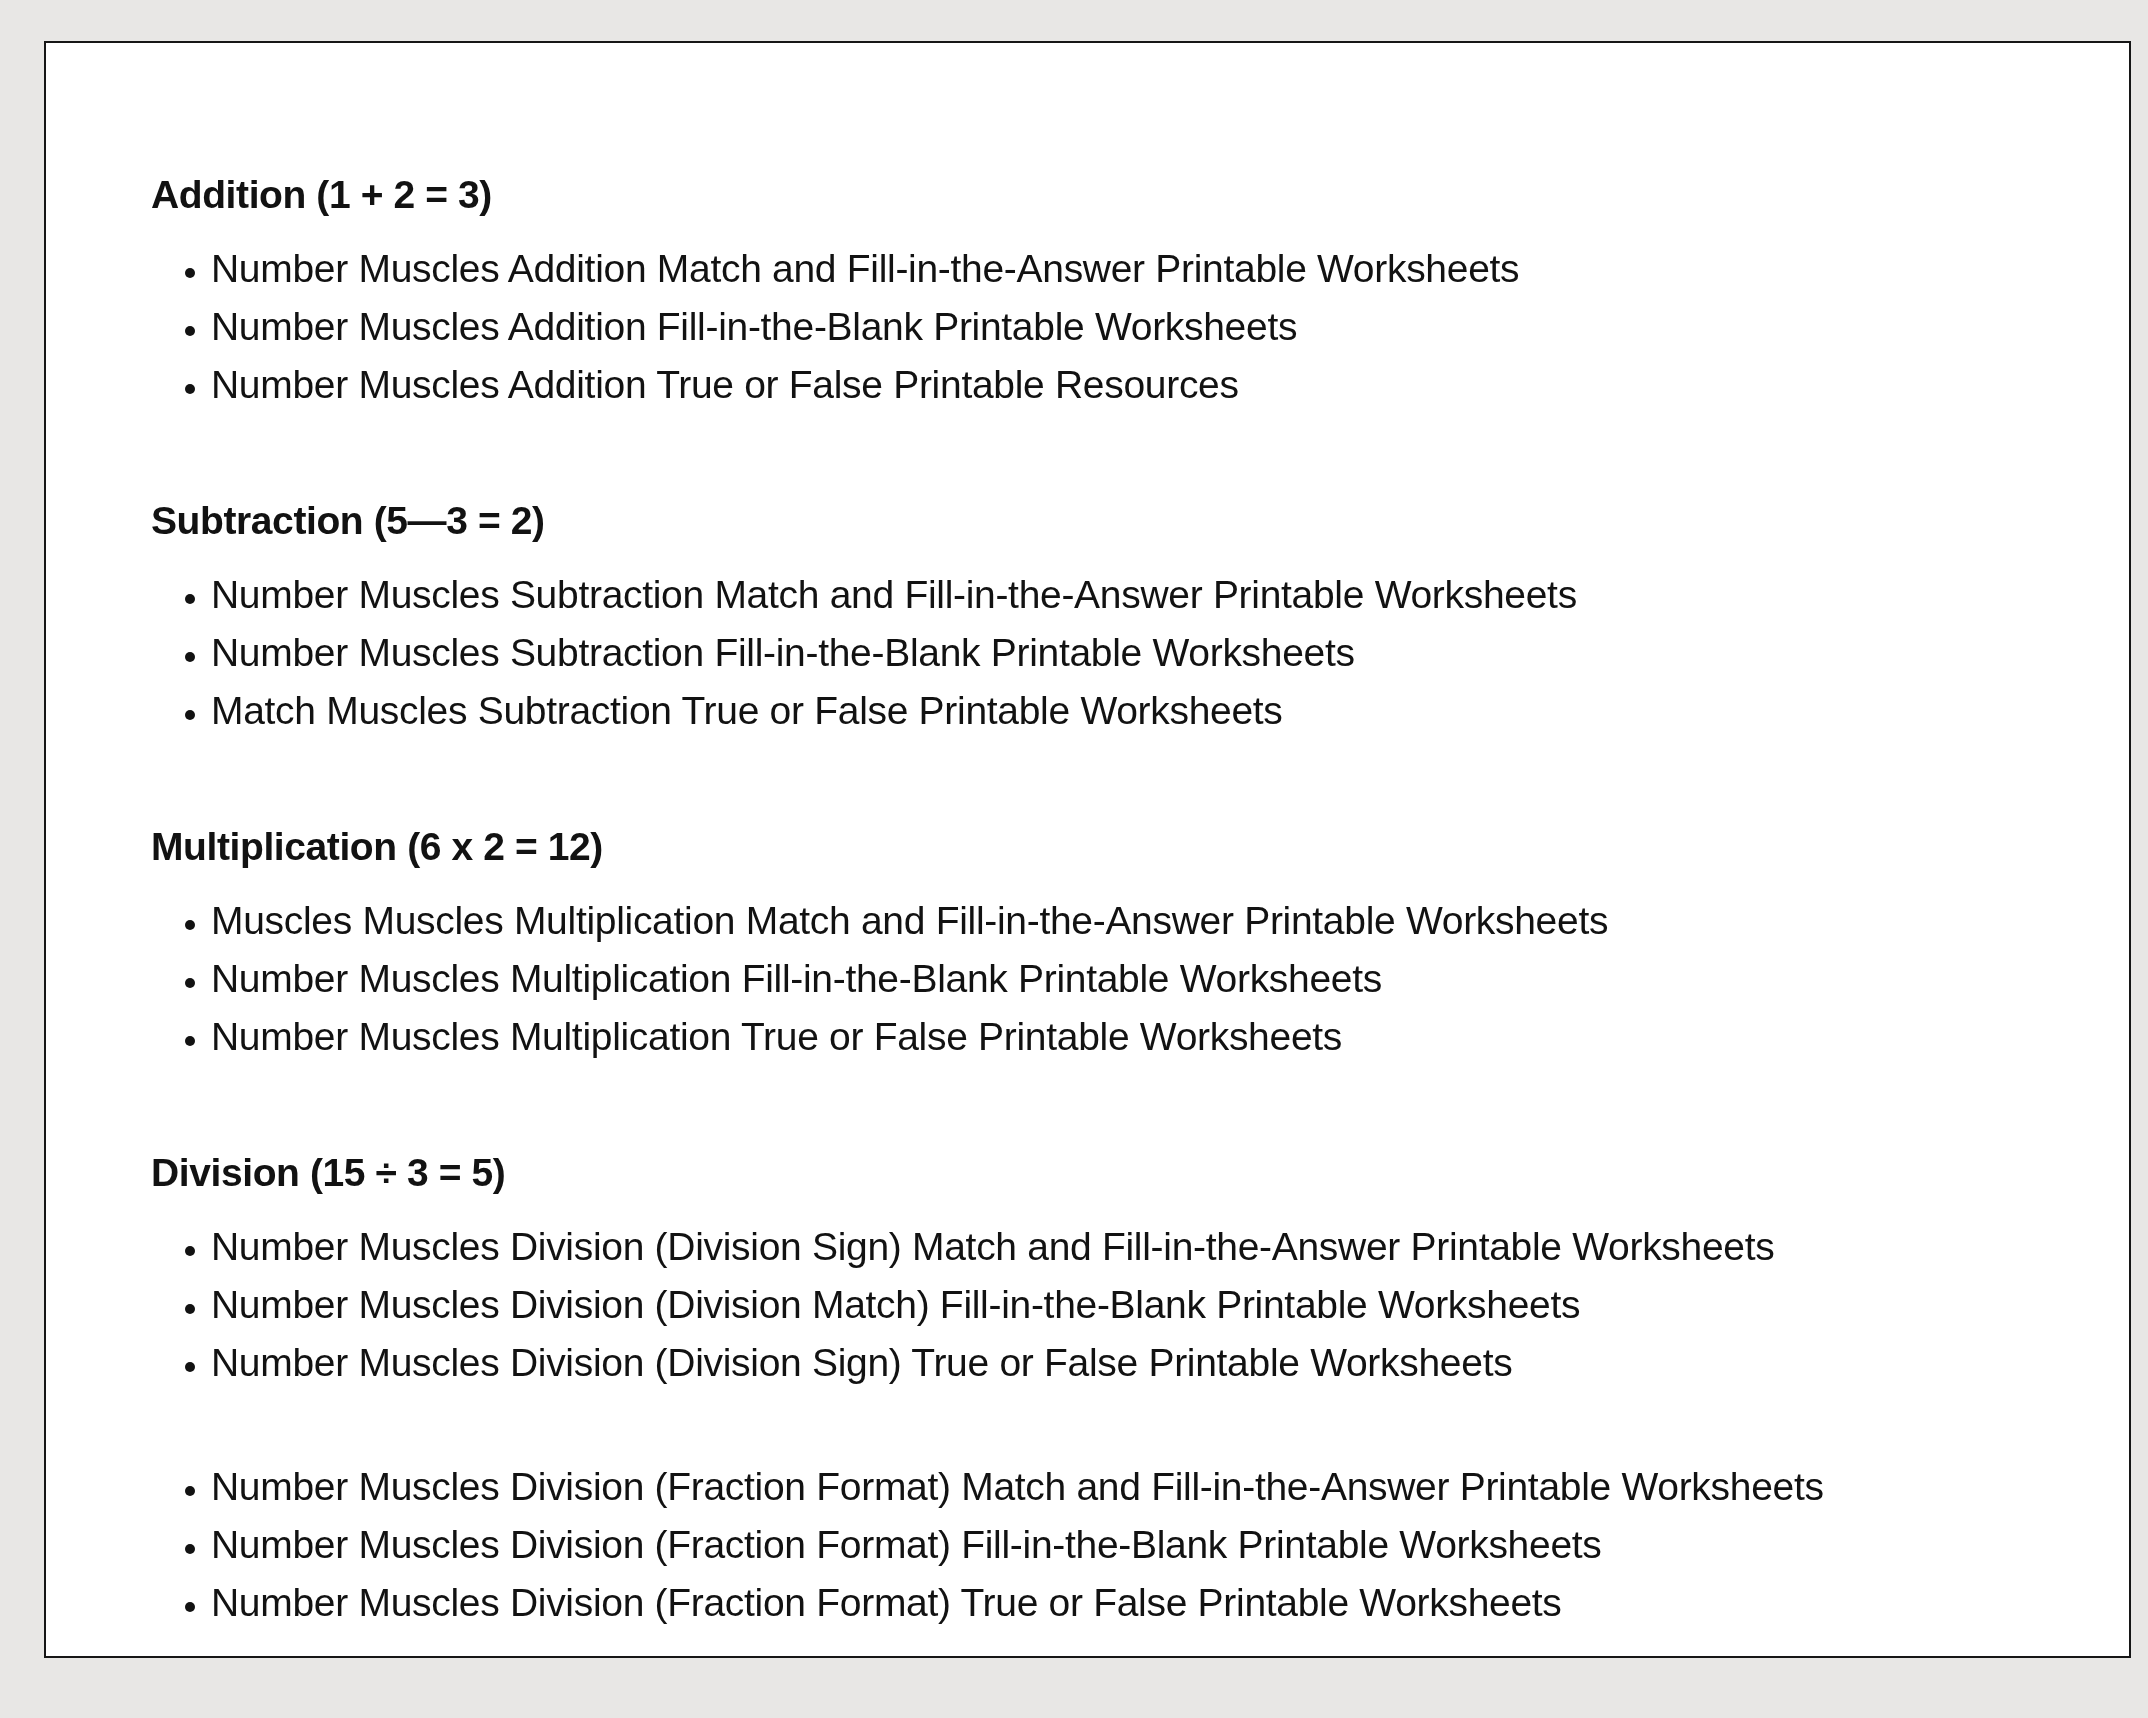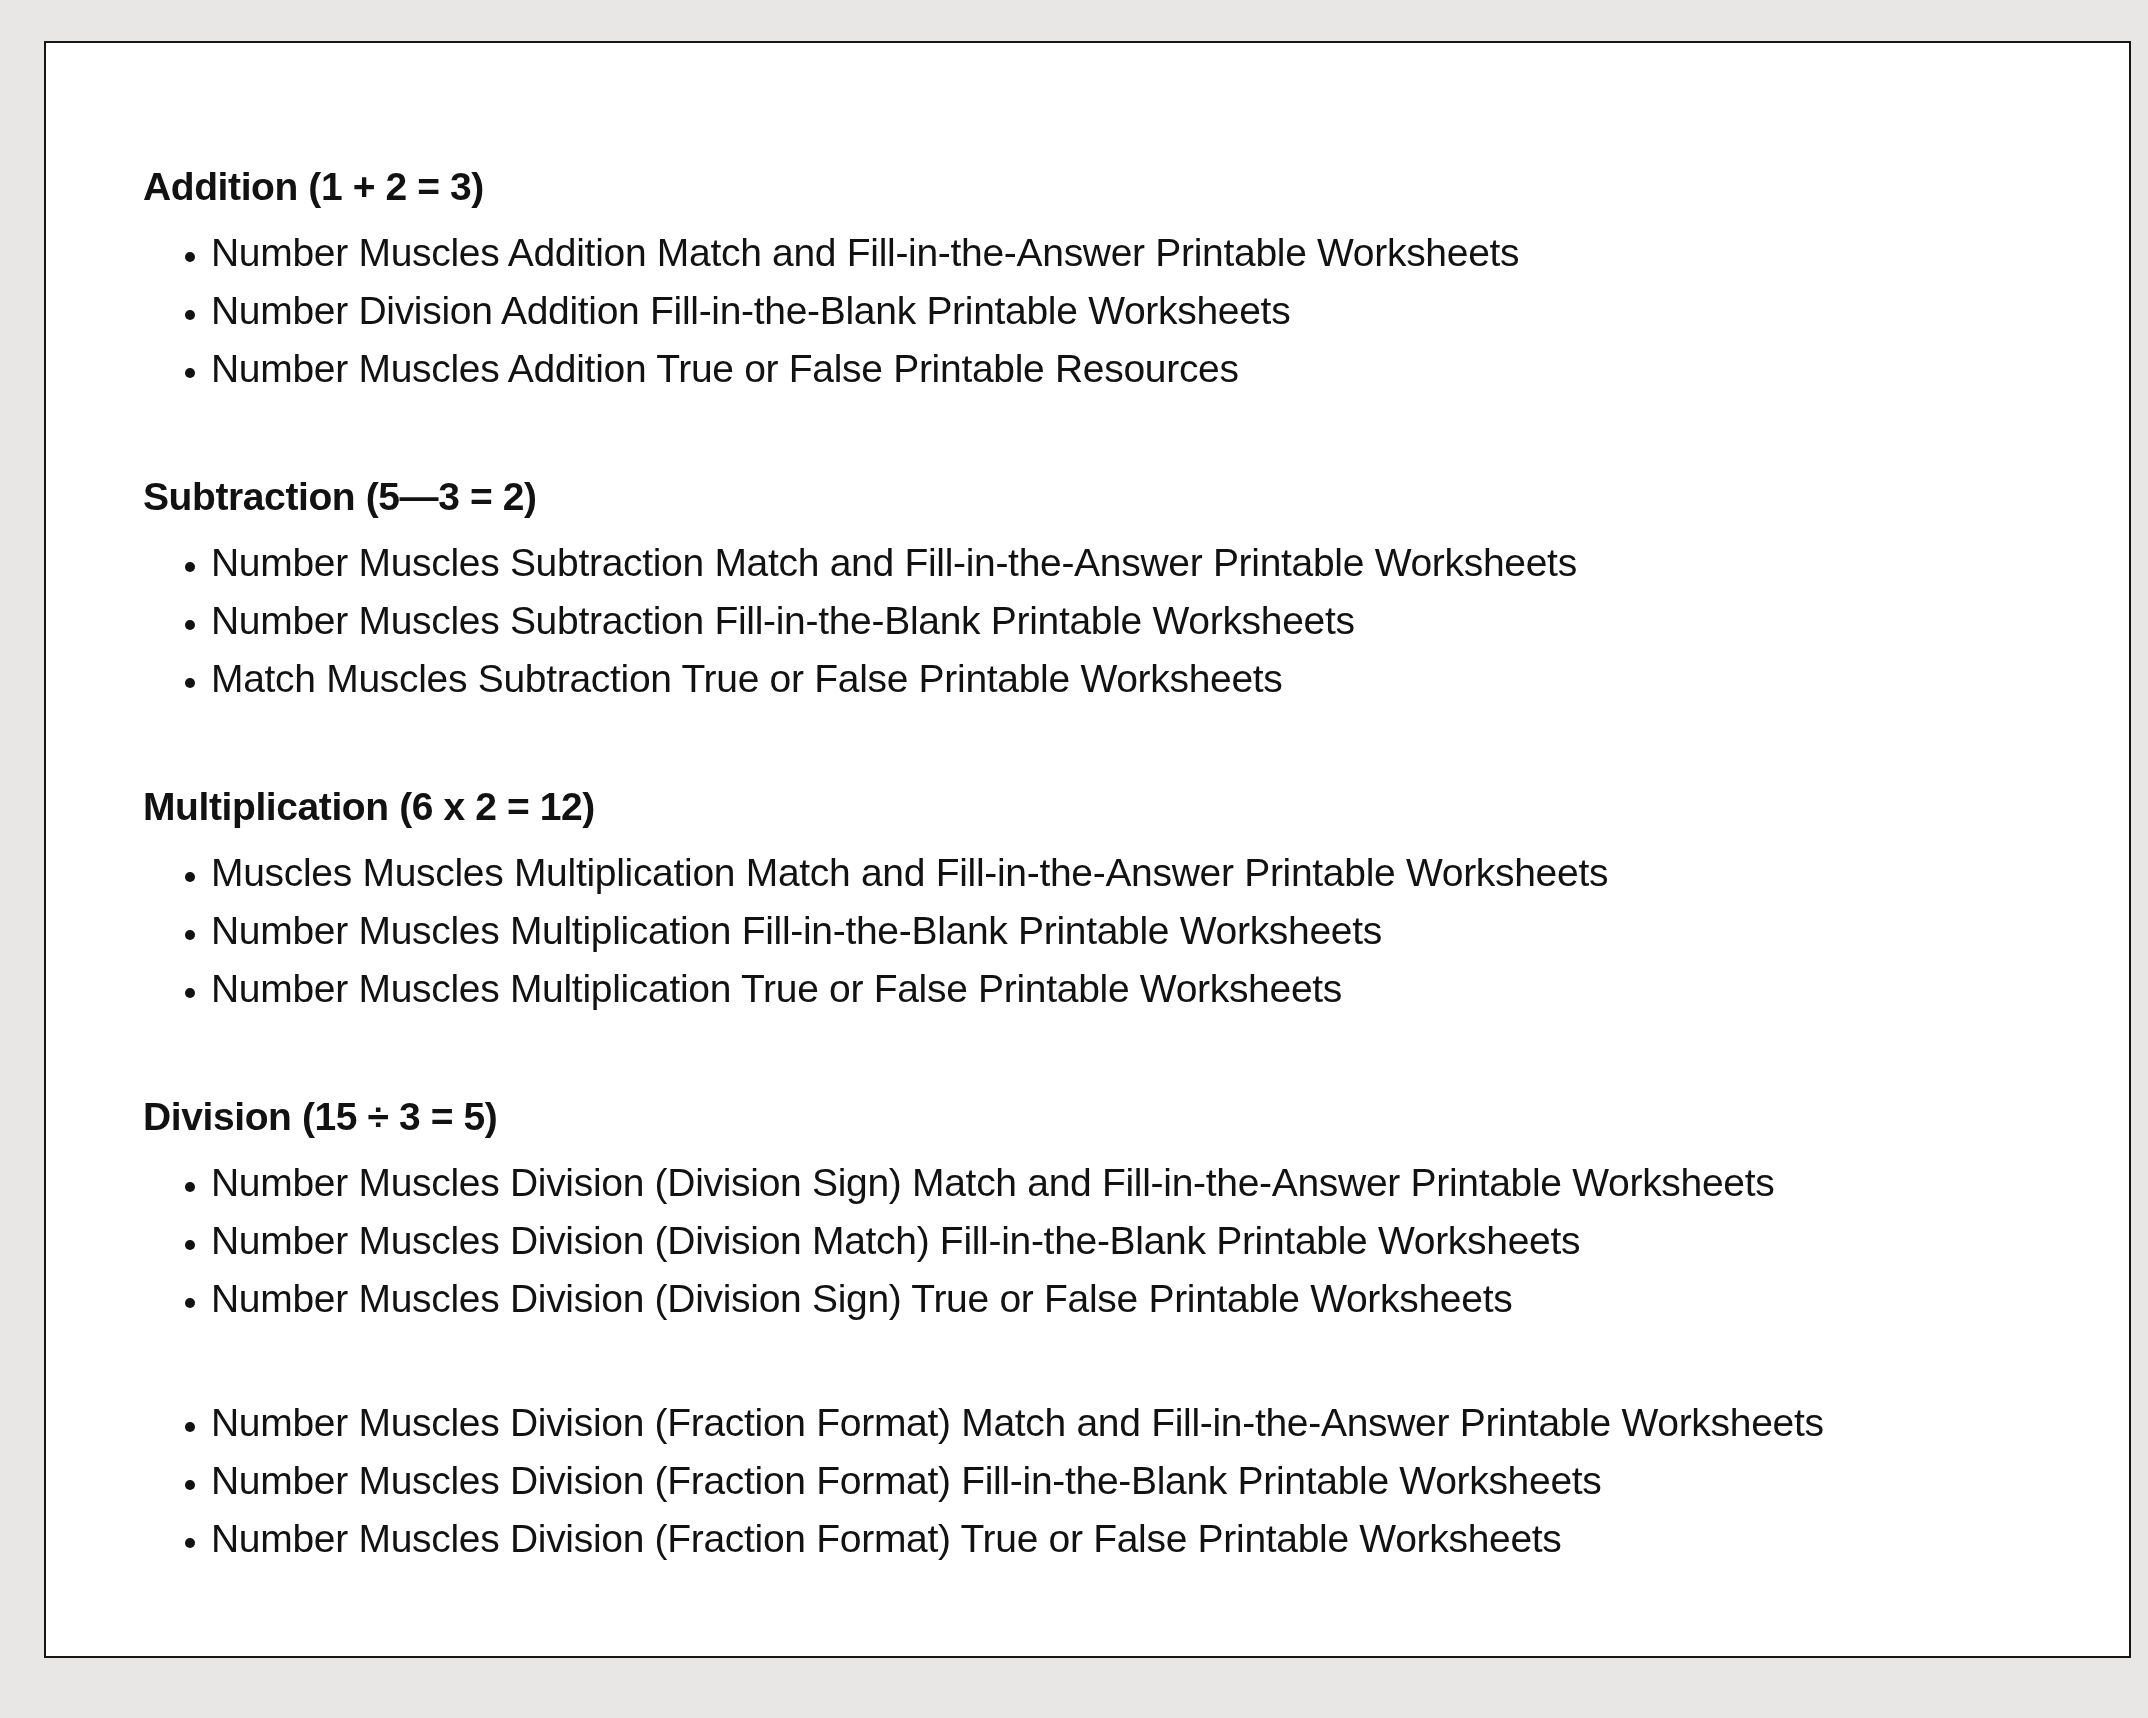--- a/index.html
+++ b/index.html
@@ -37,21 +37,21 @@
     letter-spacing: -0.4px;
     white-space: nowrap;
   }
   .spacer {
     height: 58px;
   }
   .group {
     margin: 0;
   }
   .section-heading {
-    margin: 8px;
+    margin: 16px;
     font-size: 39px;
     font-weight: 700;
     line-height: 58px;
     letter-spacing: -0.4px;
     white-space: nowrap;
   }
   .resource-list {
     margin: 4px;
     padding: 0 0 0 72px;
     list-style: disc outside;
@@ -74,21 +74,21 @@
 <div class="canvas">
   <div class="card">
 
 
     <div class="spacer"></div>
 
     <section class="group">
       <h2 class="section-heading">Addition (1 + 2 = 3)</h2>
       <ul class="resource-list">
         <li class="resource-item">Number Muscles Addition Match and Fill-in-the-Answer Printable Worksheets</li>
-        <li class="resource-item">Number Division Addition Fill-in-the-Blank Printable Worksheets</li>
+        <li class="resource-item">Number Muscles Addition Fill-in-the-Blank Printable Worksheets</li>
         <li class="resource-item">Number Muscles Addition True or False Printable Resources</li>
       </ul>
     </section>
 
     <div class="spacer"></div>
 
     <section class="group">
       <h2 class="section-heading">Subtraction (5—3 = 2)</h2>
       <ul class="resource-list">
         <li class="resource-item">Number Muscles Subtraction Match and Fill-in-the-Answer Printable Worksheets</li>

